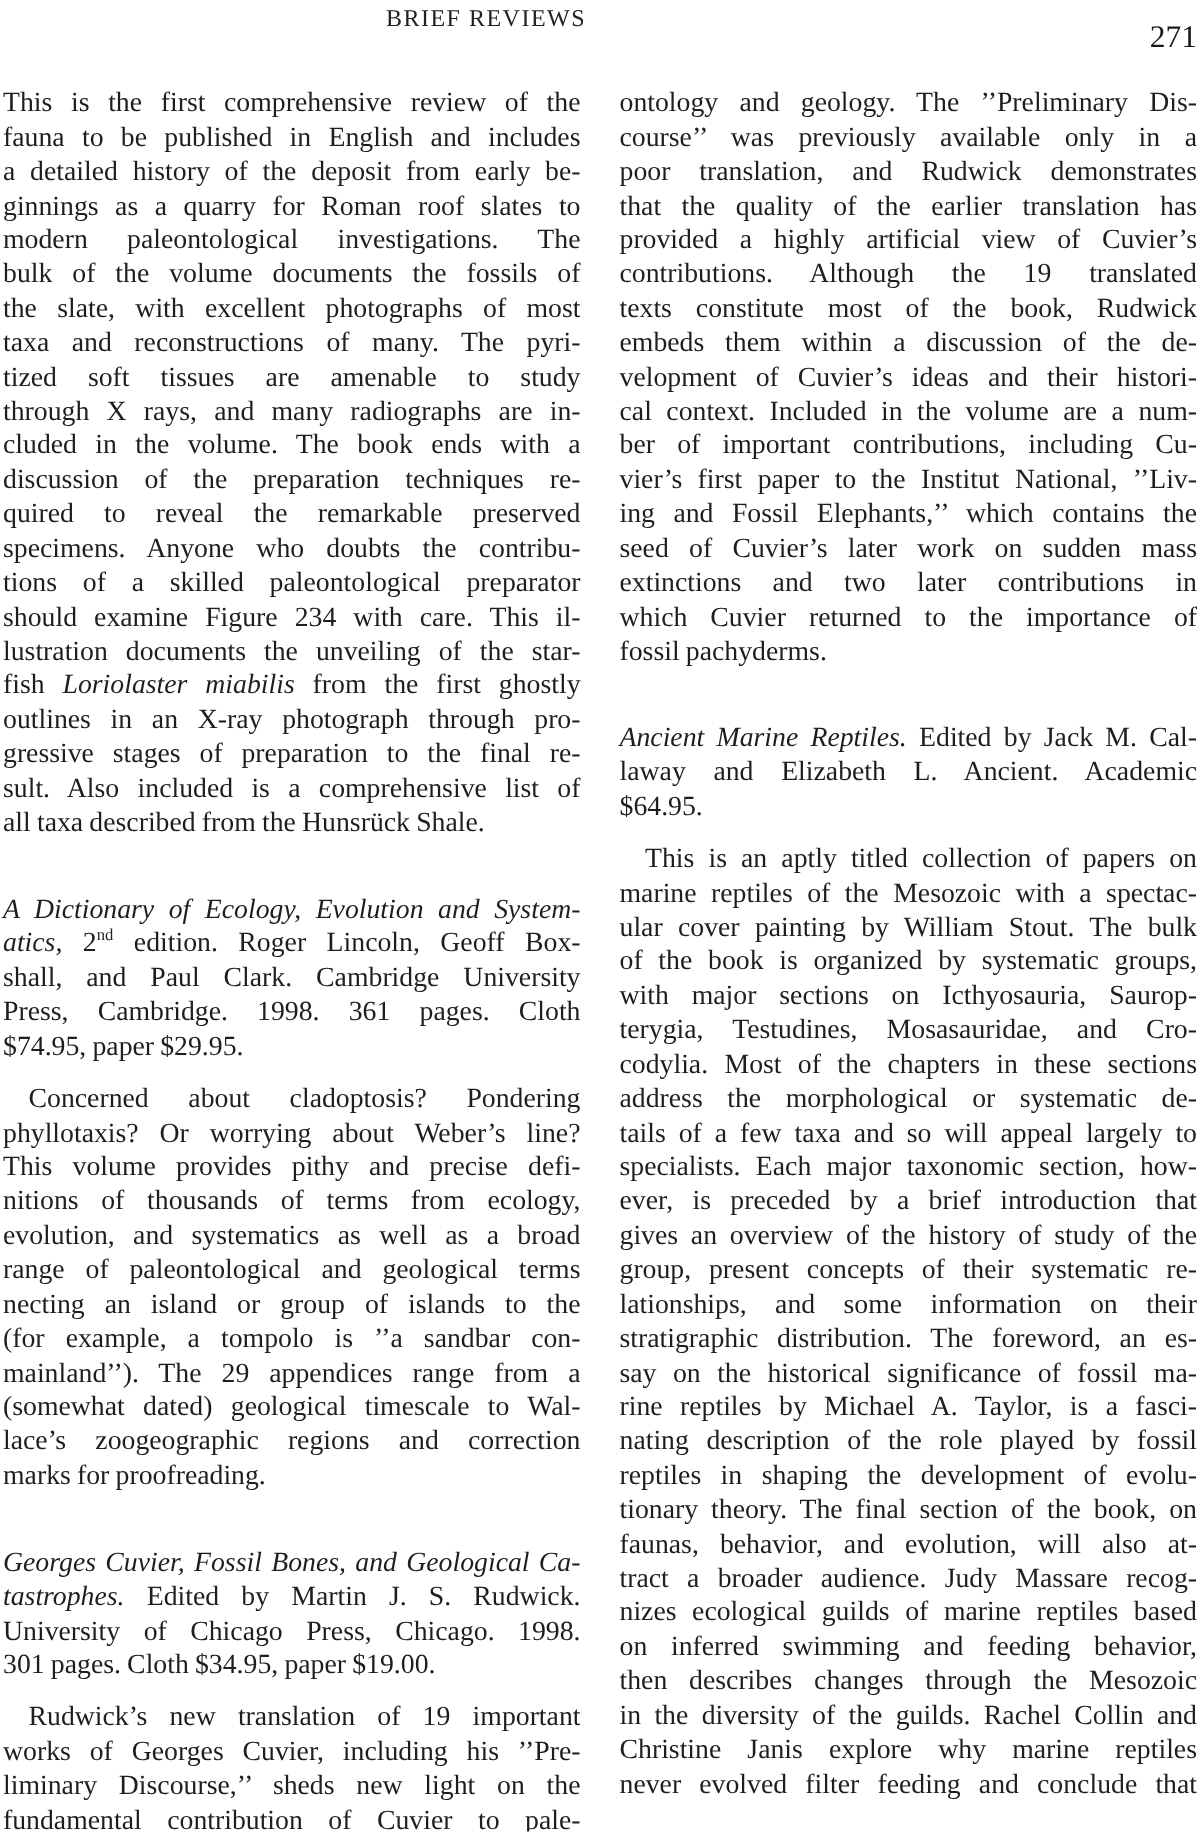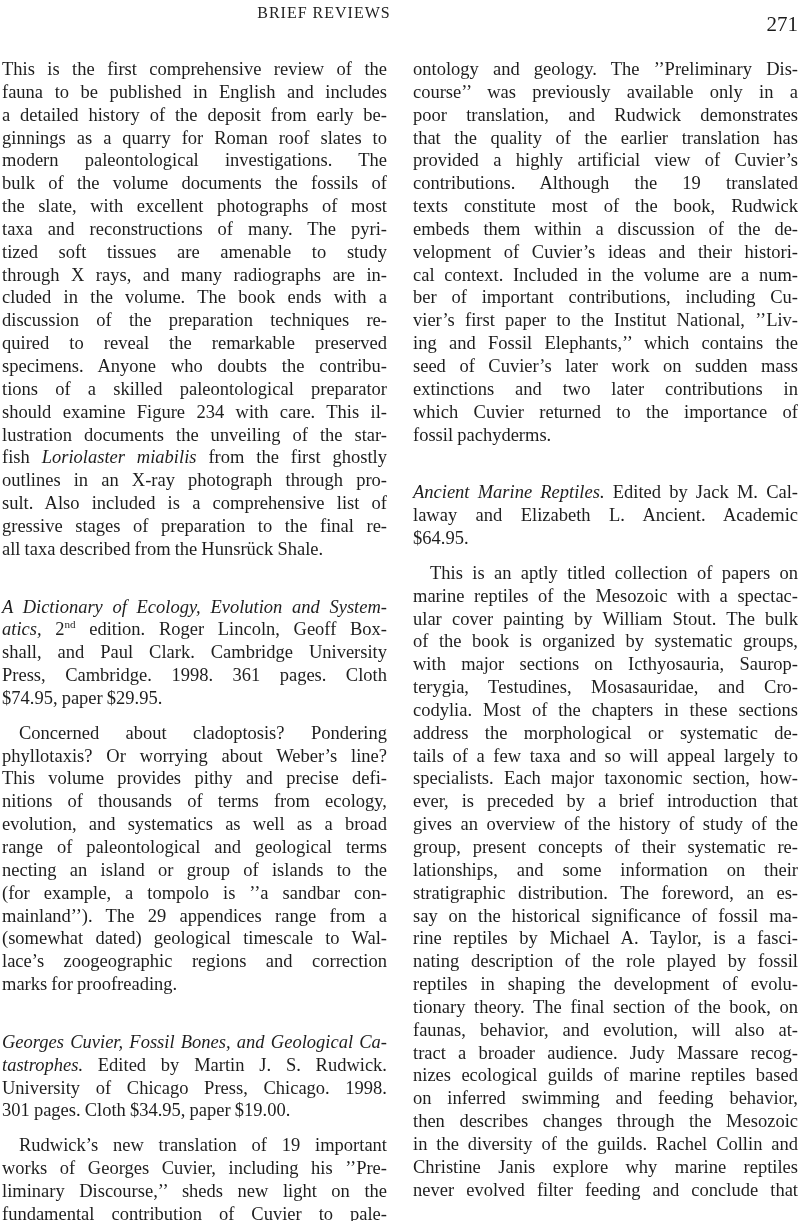--- a/index.html
+++ b/index.html
@@ -72,22 +72,22 @@
       <div class="line">through X rays, and many radiographs are in-</div>
       <div class="line">cluded in the volume. The book ends with a</div>
       <div class="line">discussion of the preparation techniques re-</div>
       <div class="line">quired to reveal the remarkable preserved</div>
       <div class="line">specimens. Anyone who doubts the contribu-</div>
       <div class="line">tions of a skilled paleontological preparator</div>
       <div class="line">should examine Figure 234 with care. This il-</div>
       <div class="line">lustration documents the unveiling of the star-</div>
       <div class="line">fish <i>Loriolaster miabilis</i> from the first ghostly</div>
       <div class="line">outlines in an X-ray photograph through pro-</div>
+      <div class="line">gressive stages of preparation to the final re-</div>
       <div class="line">sult. Also included is a comprehensive list of</div>
-      <div class="line">gressive stages of preparation to the final re-</div>
       <div class="line rag">all taxa described from the Hunsrück Shale.</div>
     </div>
     <div class="block citation">
       <div class="line"><i>A Dictionary of Ecology, Evolution and System-</i></div>
       <div class="line"><i>atics,</i> 2<sup>nd</sup> edition. Roger Lincoln, Geoff Box-</div>
       <div class="line">shall, and Paul Clark. Cambridge University</div>
       <div class="line">Press, Cambridge. 1998. 361 pages. Cloth</div>
       <div class="line rag">$74.95, paper $29.95.</div>
     </div>
     <div class="block bodytext indent">

